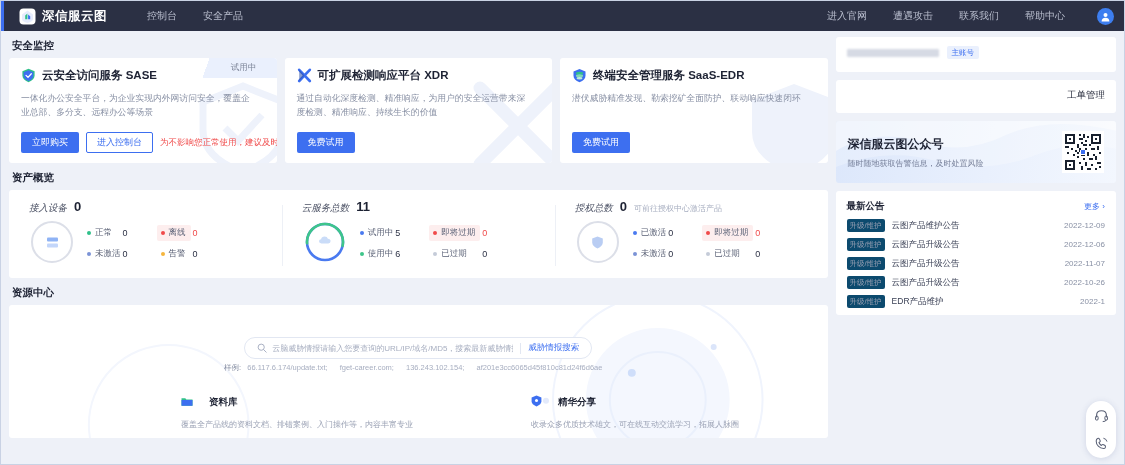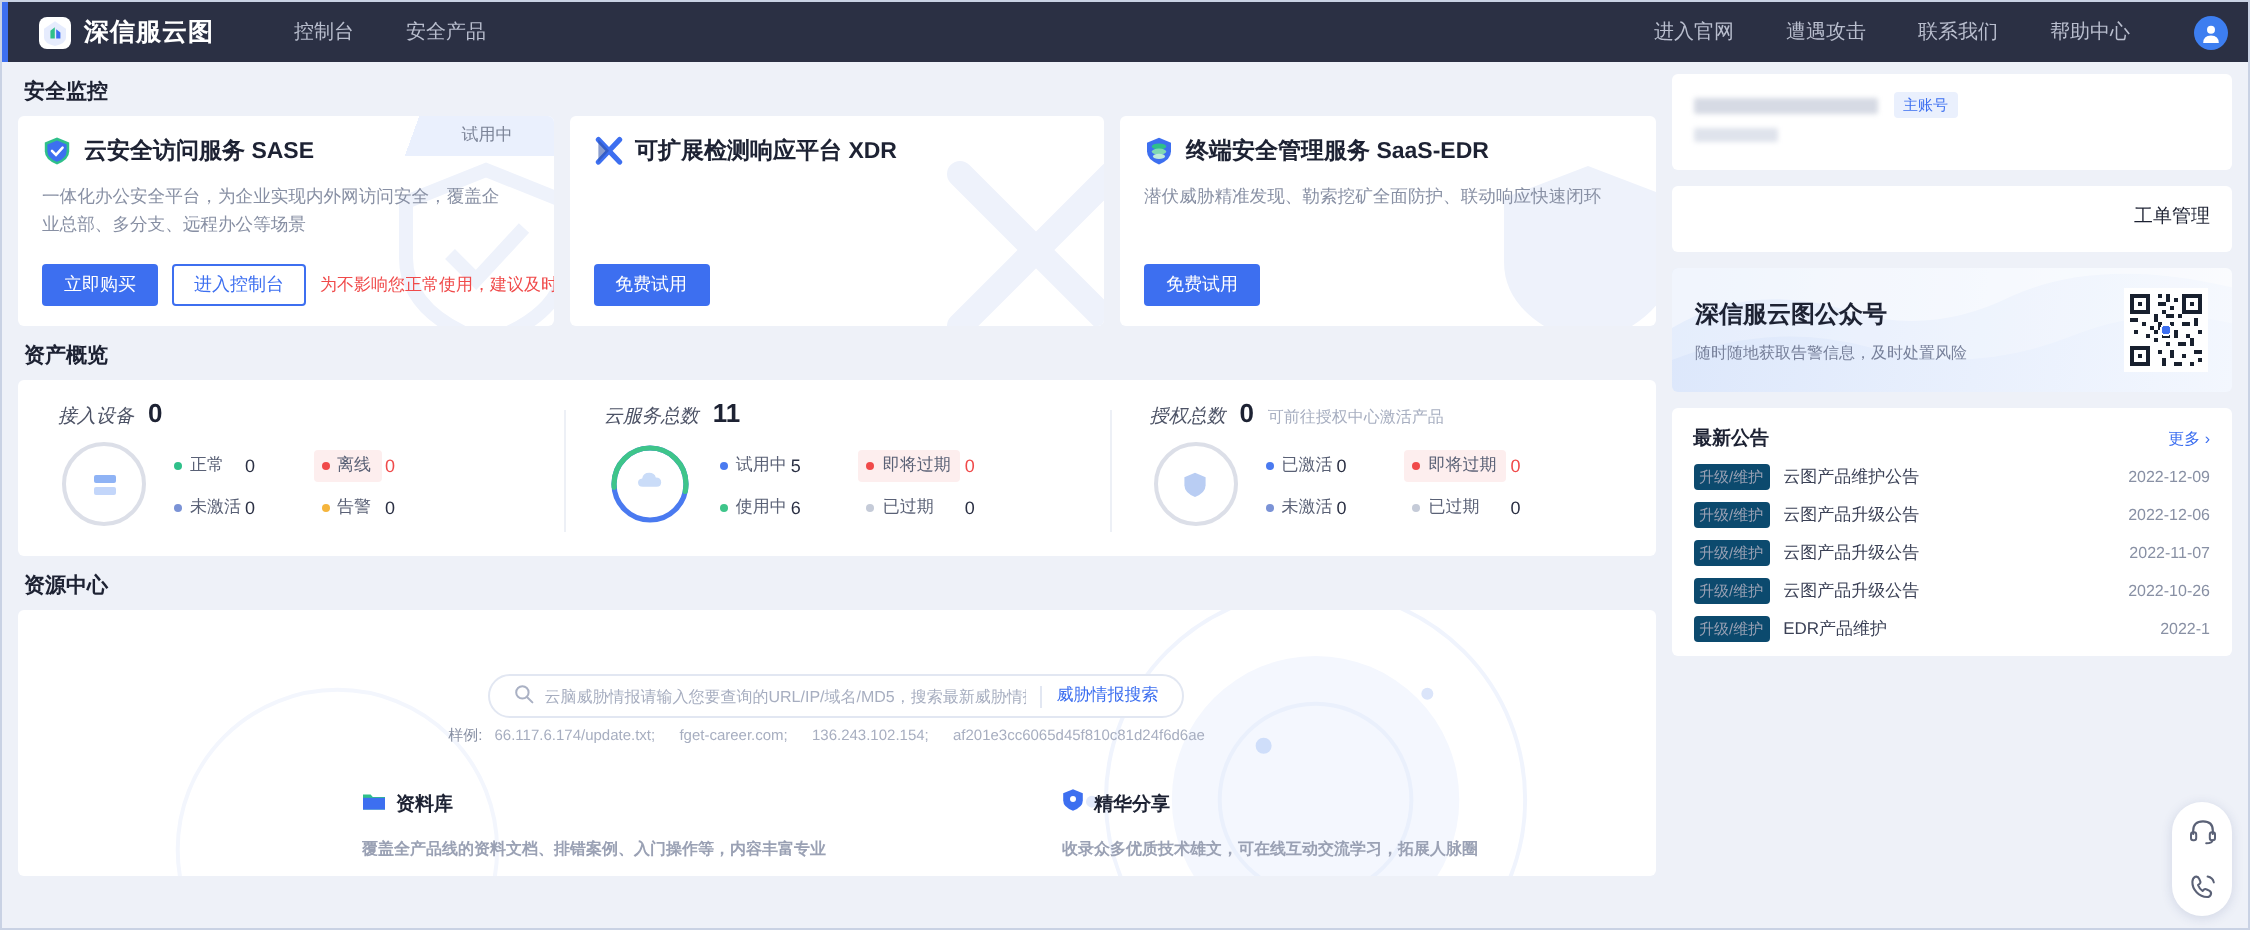--- a/index.html
+++ b/index.html
@@ -146,27 +146,27 @@
   .search-btn {
     font-size: 8.5px; color: #3d6ff0; cursor: pointer; padding-right: 10px; white-space: nowrap;
   }
   .sample-row {
     position: absolute; left: 50%; transform: translateX(-50%);
     top: 58px; font-size: 7.5px; color: #a7aec0; white-space: nowrap; z-index: 3;
   }
   .sample-row .lbl { color: #8890a4; margin-right: 4px; }
   .sample-row .it { margin-right: 10px; }
   .res-links { position: absolute; top: 88px; left: 172px; display: flex; gap: 118px; z-index: 3;}
-  .res-link-head { display: flex; align-items: center; gap: 5px; }
+  .res-link-head { display: flex; align-items: center; gap: 16px; }
   .res-link-title { font-size: 9.5px; font-weight: bold; color: #1d2233; }
-  .res-link-desc { font-size: 8px; color: #9aa1b4; margin-top: 8px; font-weight: bold; }
+  .res-link-desc { font-size: 8px; color: #9aa1b4; margin-top: 8px; }
 
   
   .scard { background: #fff; border-radius: 3px; margin-bottom: 8px; }
-  .user-card { padding: 9px 11px; height: 48px; display:flex; flex-direction:column; gap:5px;}
+  .user-card { padding: 9px 11px; height: 35px; display:flex; flex-direction:column; gap:5px;}
   .user-row1 { display: flex; align-items: center; gap: 8px; }
   .blur-name { width: 92px; height: 8px; background: #d6dae4; border-radius: 1px; filter: blur(1.2px); }
   .blur-sub { width: 42px; height: 7px; background: #dfe3ec; border-radius: 1px; filter: blur(1.2px); }
   .tag-main {
     font-size: 7.5px; color: #3d6ff0; background: #eaf0fd;
     padding: 1.5px 5px; border-radius: 2px;
   }
   .ticket-card { padding: 9px 11px 11px; }
   .ticket-title { font-size: 9.5px; font-weight: normal; color: #1d2233; text-align: right; }
   .ticket-body { text-align: center; margin-top: 6px; }
@@ -284,20 +284,21 @@
           </div>
           <div class="pcard-head">
             <span class="pcard-icon">
               <svg width="15" height="15" viewBox="0 0 15 15">
                 <path d="M2.2 1.8 L12.8 13 M12.8 1.8 L2.2 13" stroke="#3d6ff0" stroke-width="2.6" stroke-linecap="round"></path>
                 <path d="M2.2 1.8 L7.5 7.4 L2.2 13 Z" fill="#2b4fa8" opacity=".55"></path>
               </svg>
             </span>
             <span class="pcard-title">可扩展检测响应平台 XDR</span>
           </div>
+          <div class="pcard-desc">通过自动化深度检测、精准响应，为用户的安全运营带来深度检测、精准响应、持续生长的价值</div>
           <div class="pcard-actions">
             <span class="btn btn-primary">免费试用</span>
           </div>
         </div>
 
         <div class="pcard">
           <div class="watermark">
             <svg width="96" height="96" viewBox="0 0 96 96">
                 <path d="M48 4 L90 20 V52 Q90 80 48 94 Q6 80 6 52 V20 Z" fill="#eef2fb"></path>
               </svg>

